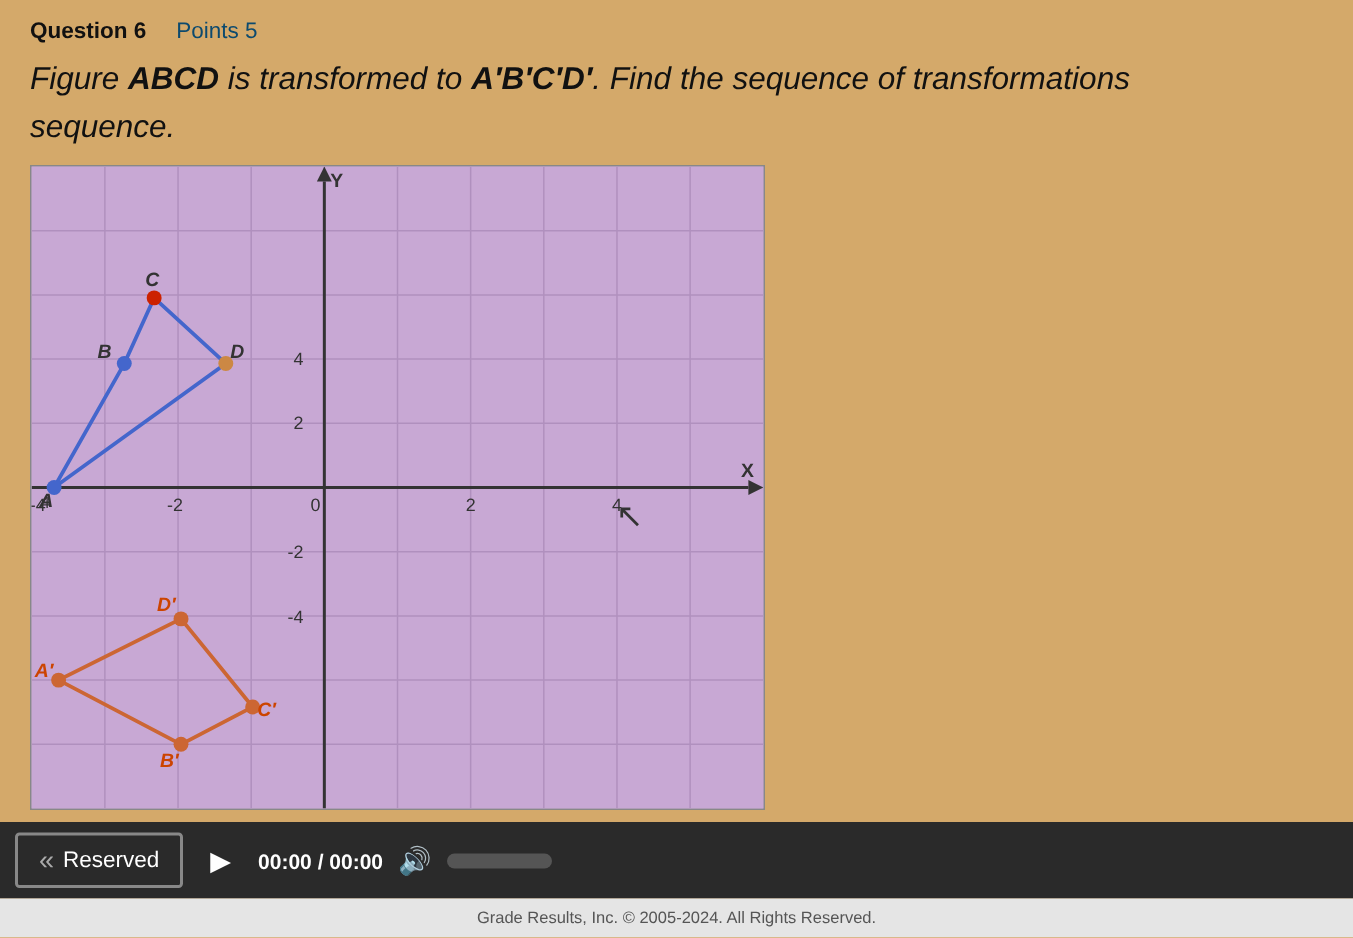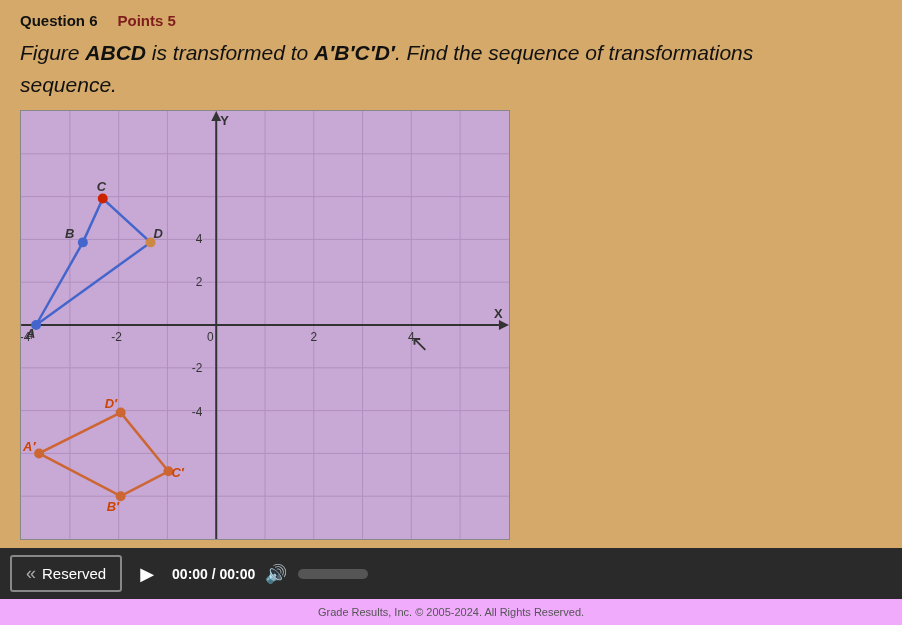--- a/index.html
+++ b/index.html
@@ -28,22 +28,22 @@
     }
 
     .question-label {
       font-size: 15px;
       font-weight: bold;
       color: #111;
     }
 
     .points-label {
       font-size: 15px;
-      font-weight: bold;
-      color: #7f1d1d;
+      font-weight: normal;
+      color: #0c4a6e;
     }
 
     .question-text {
       font-size: 21px;
       color: #111;
       margin-bottom: 10px;
       line-height: 1.5;
       font-style: italic;
     }
 
@@ -117,21 +117,21 @@
     }
 
     .progress-bar-fill {
       height: 100%;
       background-color: #888;
       width: 0%;
     }
 
     .footer {
       height: 26px;
-      background-color: #f0abfc;
+      background-color: #e5e5e5;
       display: flex;
       align-items: center;
       justify-content: center;
     }
 
     .footer-text {
       font-size: 11px;
       color: #555;
     }
 

